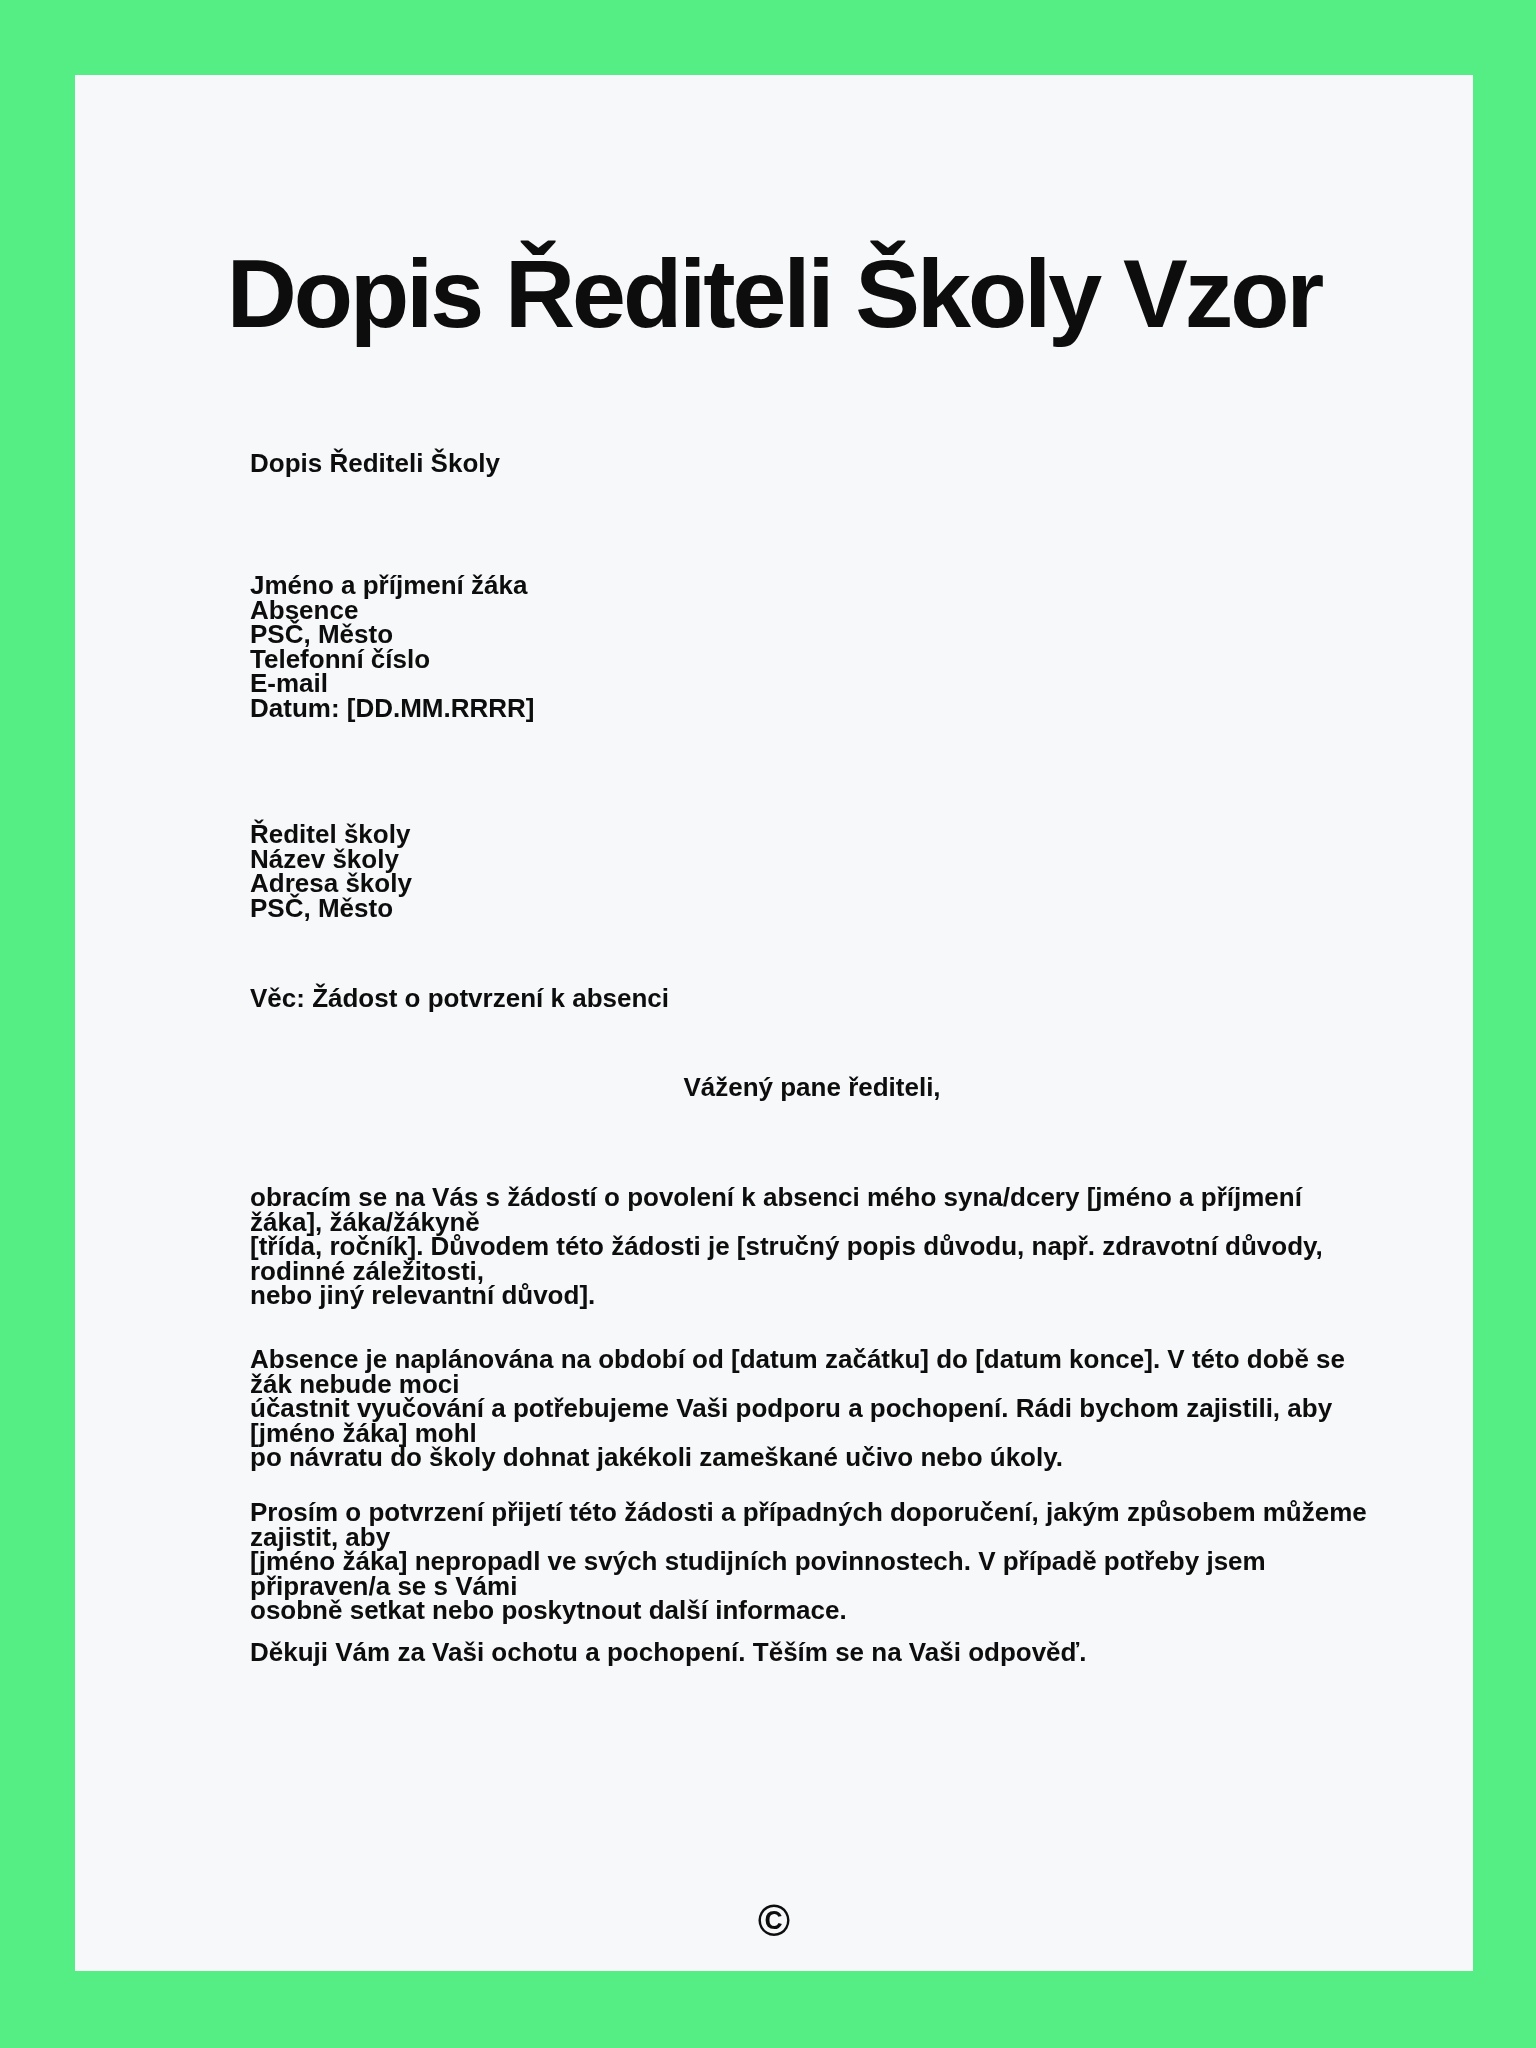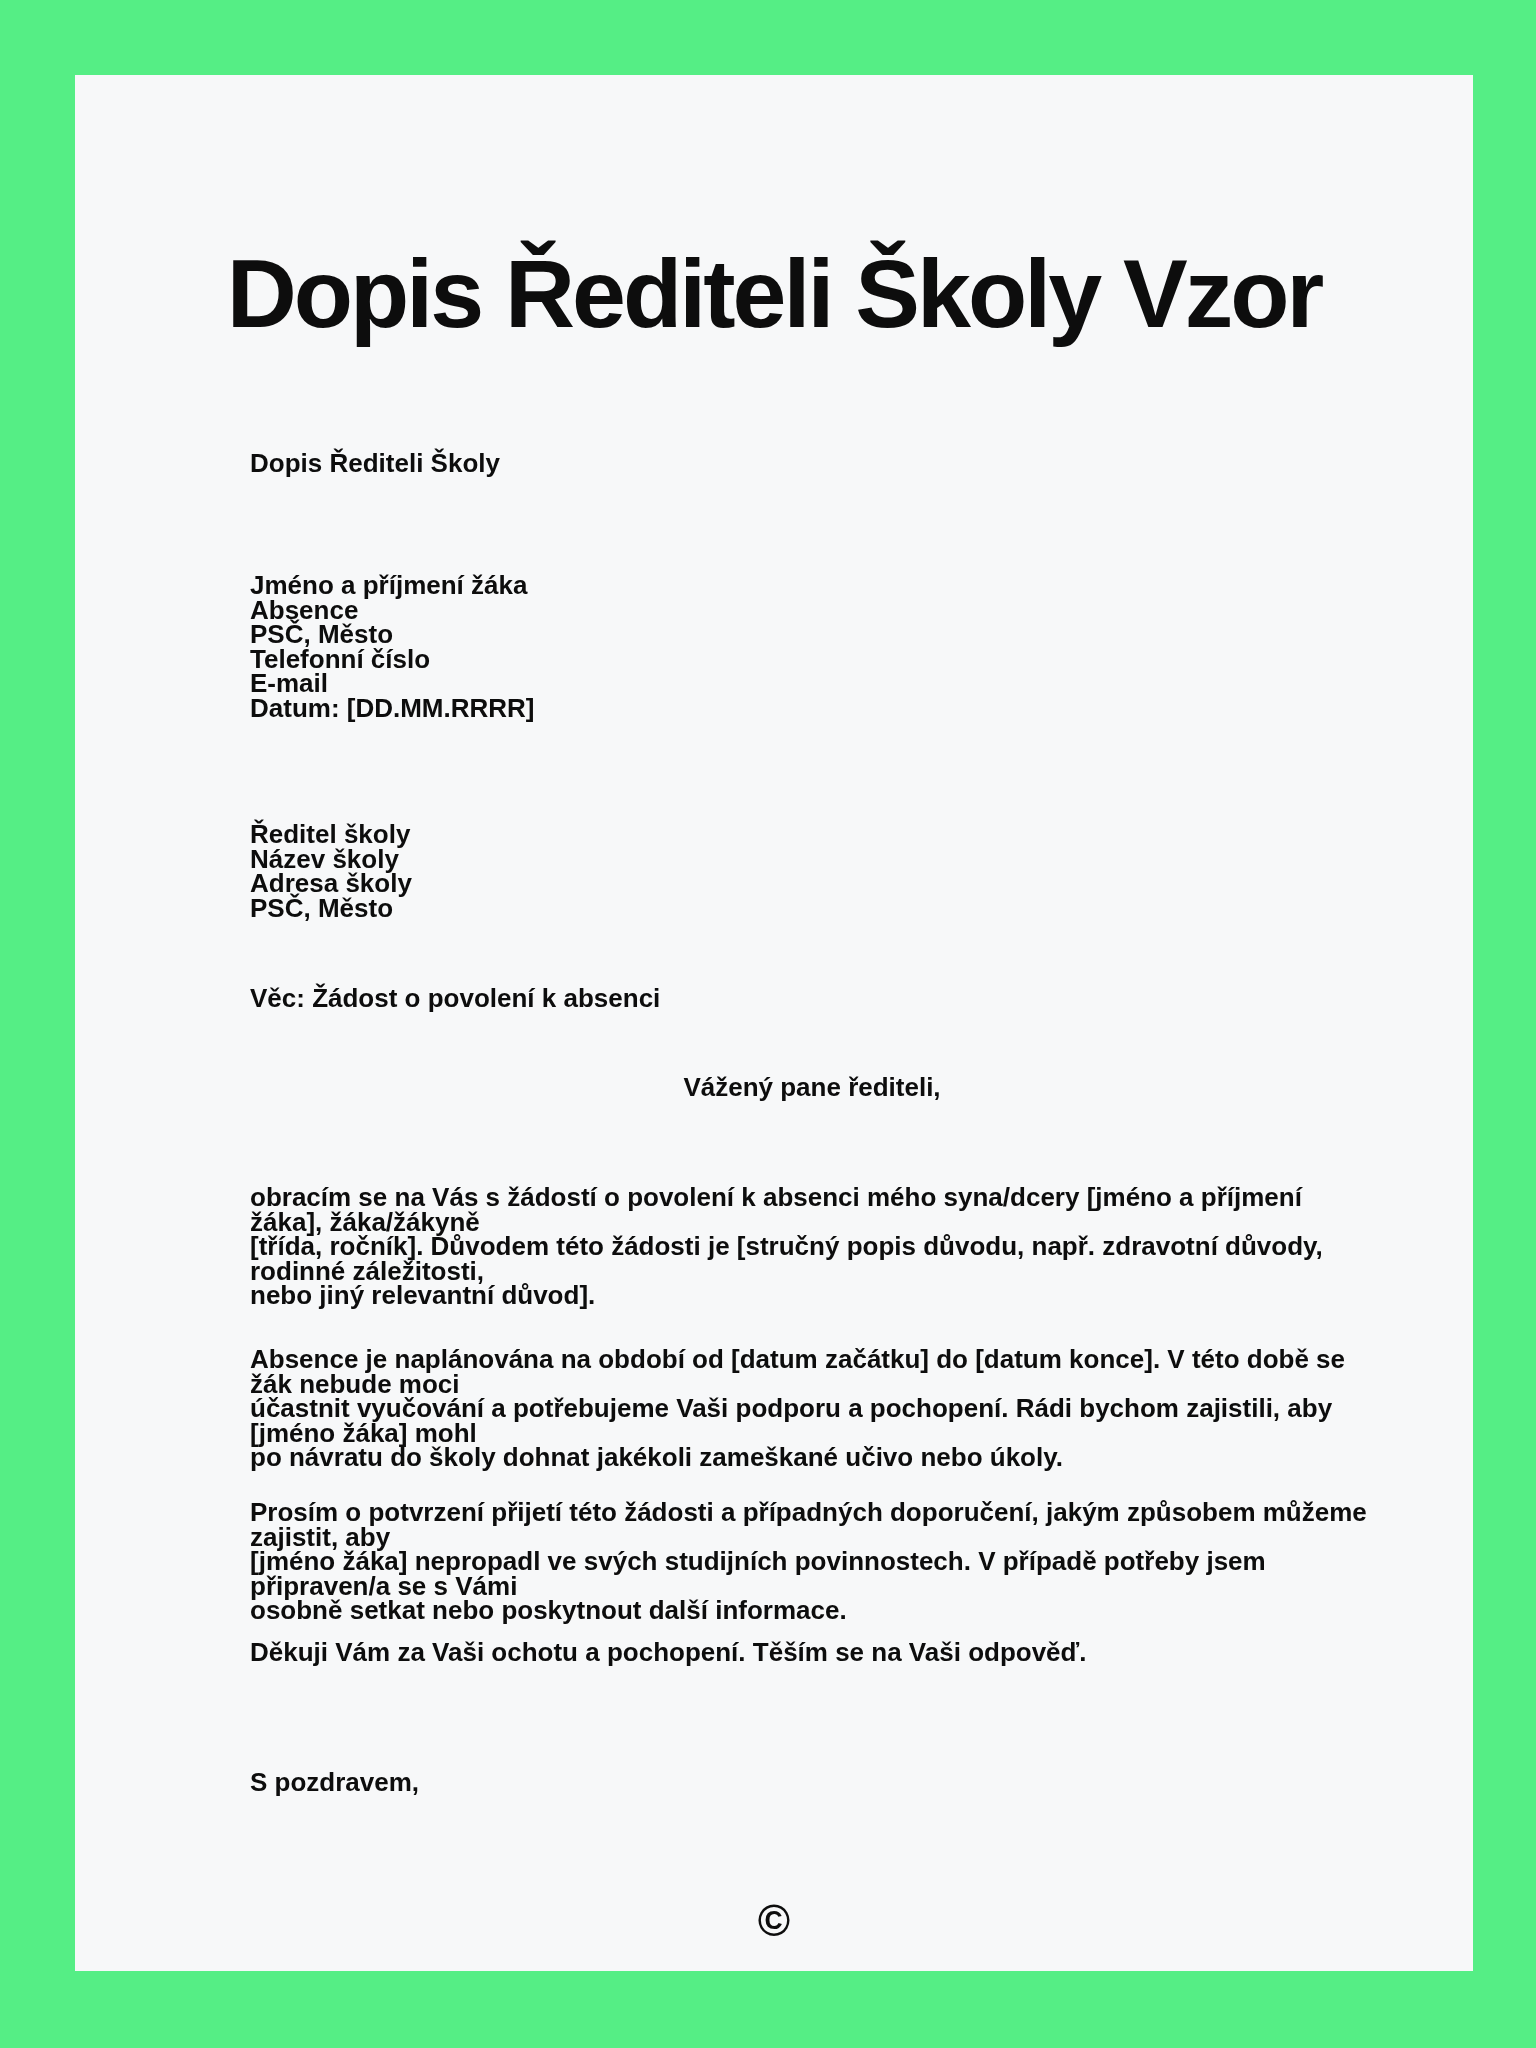--- a/index.html
+++ b/index.html
@@ -77,36 +77,35 @@
 PSČ, Město
 Telefonní číslo
 E-mail
 Datum: [DD.MM.RRRR]</div>
 
     <div class="block recipient">Ředitel školy
 Název školy
 Adresa školy
 PSČ, Město</div>
 
-    <div class="block subject">Věc: Žádost o povolení k absenci</div>
+    <div class="block subject">Věc: Žádost o potvrzení k absenci</div>
 
     <div class="block salutation">Vážený pane řediteli,</div>
 
     <div class="block para-1">obracím se na Vás s žádostí o povolení k absenci mého syna/dcery [jméno a příjmení žáka], žáka/žákyně
 [třída, ročník]. Důvodem této žádosti je [stručný popis důvodu, např. zdravotní důvody, rodinné záležitosti,
 nebo jiný relevantní důvod].</div>
 
     <div class="block para-2">Absence je naplánována na období od [datum začátku] do [datum konce]. V této době se žák nebude moci
 účastnit vyučování a potřebujeme Vaši podporu a pochopení. Rádi bychom zajistili, aby [jméno žáka] mohl
 po návratu do školy dohnat jakékoli zameškané učivo nebo úkoly.</div>
 
     <div class="block para-3">Prosím o potvrzení přijetí této žádosti a případných doporučení, jakým způsobem můžeme zajistit, aby
 [jméno žáka] nepropadl ve svých studijních povinnostech. V případě potřeby jsem připraven/a se s Vámi
 osobně setkat nebo poskytnout další informace.</div>
 
     <div class="block thanks">Děkuji Vám za Vaši ochotu a pochopení. Těším se na Vaši odpověď.</div>
 
-    <div class="block signoff">S pozdravem,</div>
 
     <div class="copyright">©</div>
 
   </div>
 </div>
 
 </body></html>

